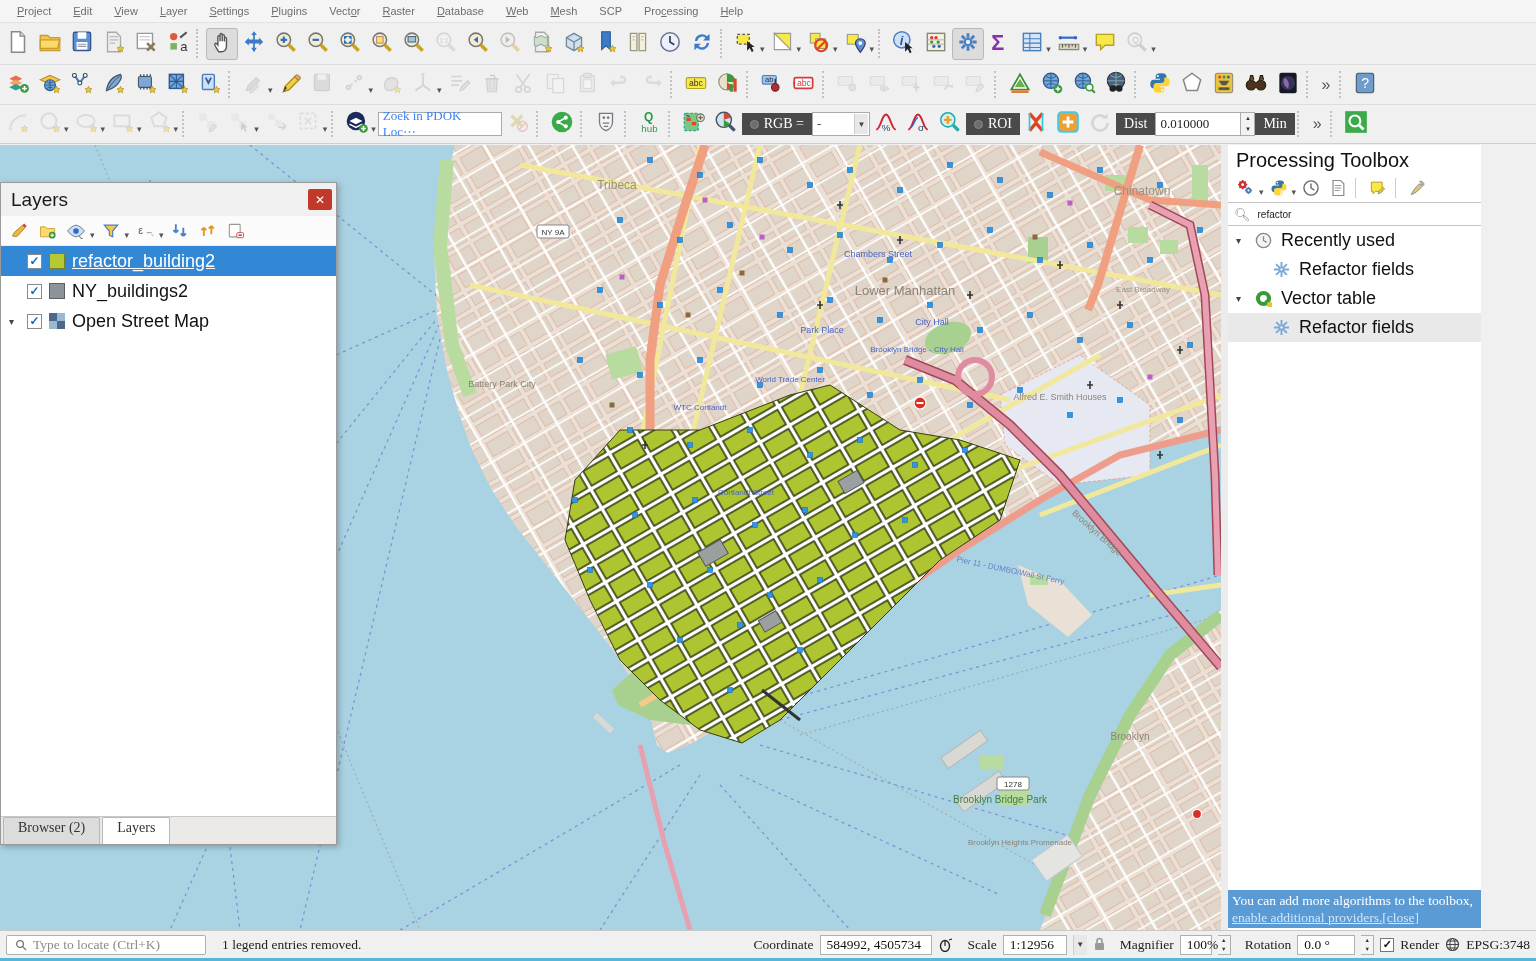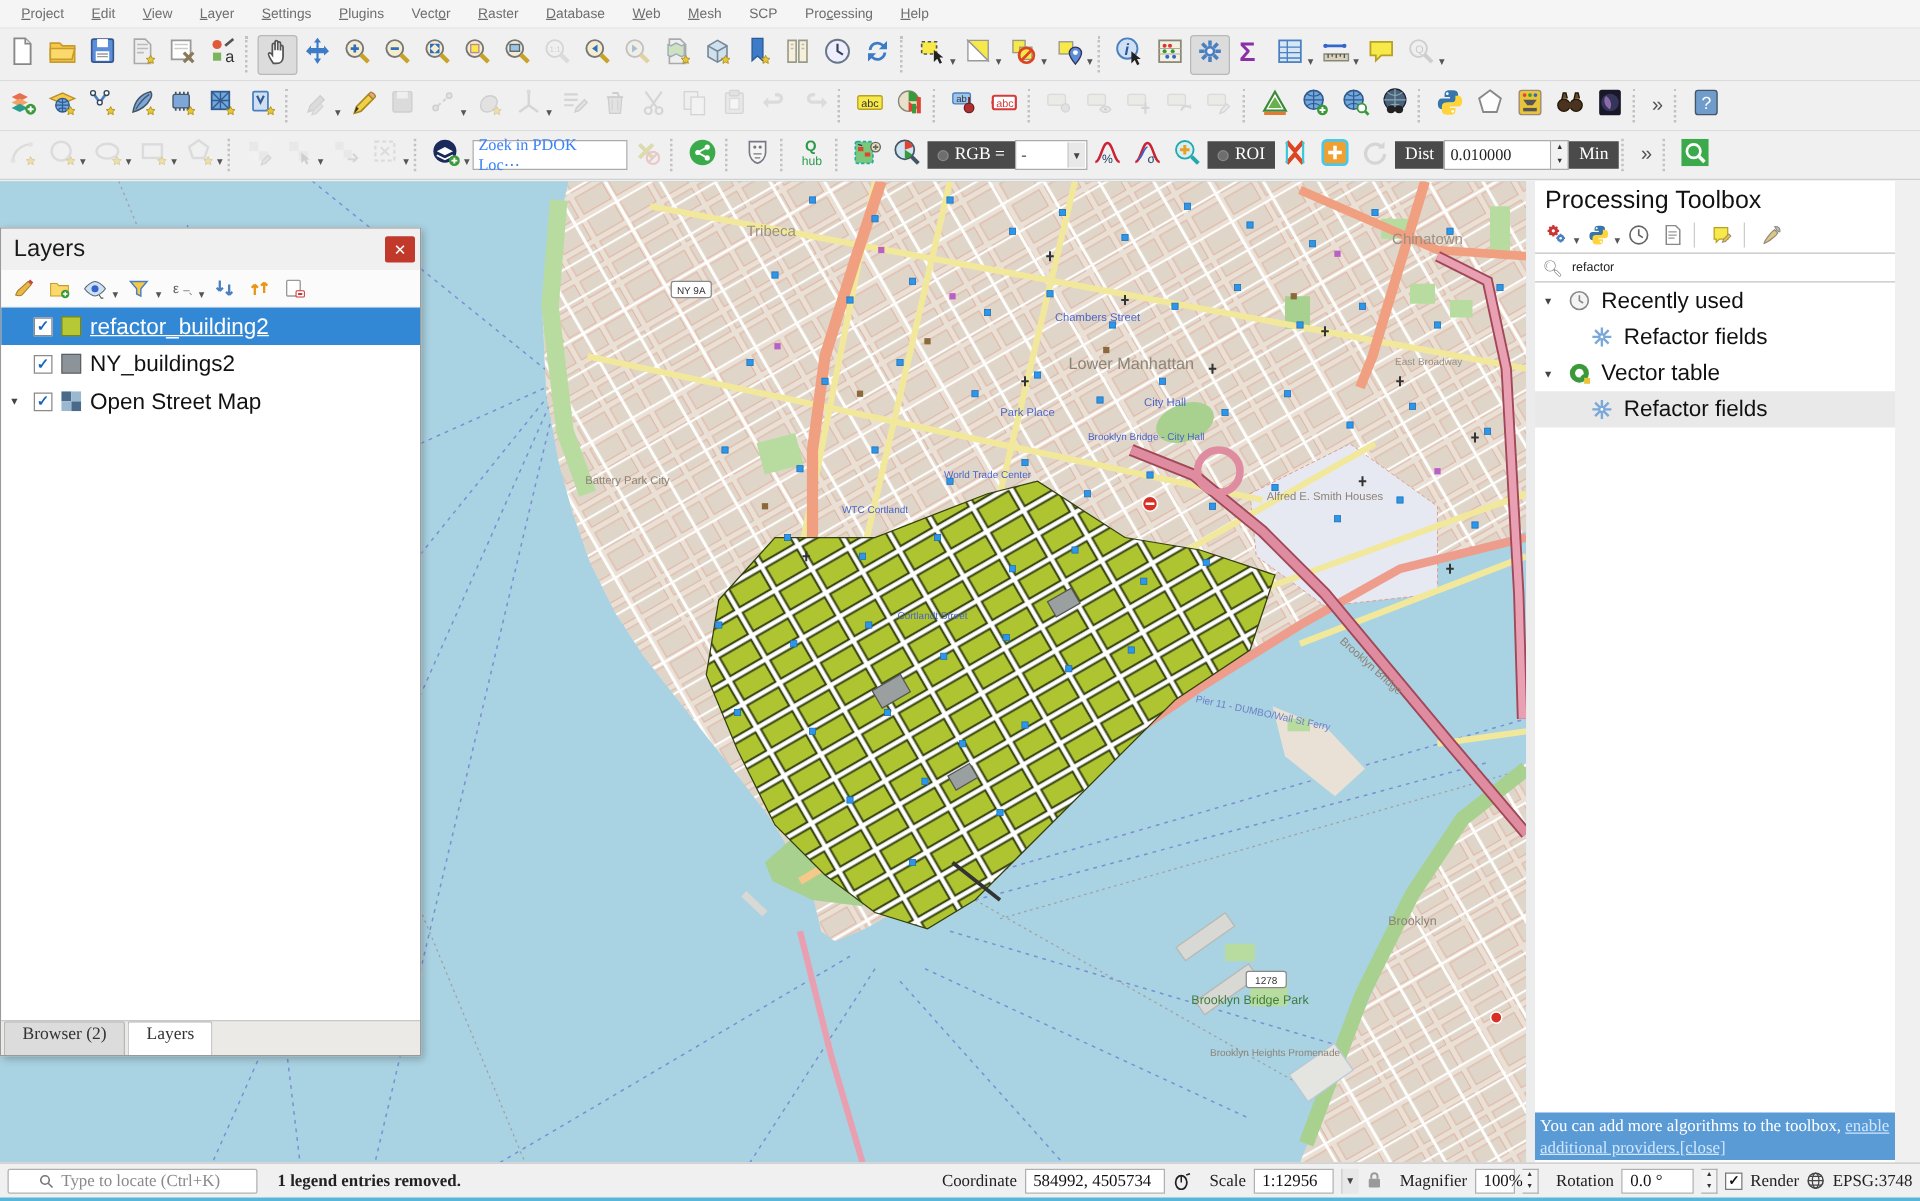--- a/index.html
+++ b/index.html
@@ -46,38 +46,38 @@
   .layer-row .expander { position:absolute; left:8px; font-size:10px; color:#444; }
   .cbx { width:15px; height:15px; background:#fff; border:1px solid #8a8a8a; display:flex; align-items:center; justify-content:center; font-size:12px; color:#1565c0; font-weight:bold; flex:none; }
   .swatch { width:16px; height:16px; flex:none; }
   .layer-label.underline { text-decoration:underline; }
   #lp-body { flex:1; background:#fff; }
   #lp-tabs { height:28px; display:flex; background:#eceae6; border-top:1px solid #c8c8c8; font-family:"Liberation Serif",serif; font-size:14px; }
   .lp-tab { padding:2px 14px; border:1px solid #b8b8b8; border-bottom:none; background:#dcdcdc; color:#333; margin-left:2px; border-radius:2px 2px 0 0; }
   .lp-tab.active { background:#fff; }
 
   
-  #proc-panel { position:absolute; left:1228px; top:145px; width:288px; height:785px; background:#fff; display:flex; flex-direction:column; }
+  #proc-panel { position:absolute; left:1228px; top:145px; width:253px; height:785px; background:#fff; display:flex; flex-direction:column; }
   #pp-title { font-size:20px; color:#111; padding:4px 0 2px 8px; background:#fff; }
   #pp-toolbar { height:28px; display:flex; align-items:center; gap:3px; padding-left:6px; }
   #pp-toolbar .tb-btn { width:24px; height:24px; } #pp-toolbar svg { width:20px; height:20px; }
   .pp-sep { width:6px; align-self:stretch; margin:4px 2px; border-left:1px solid #ccc; }
   #pp-search { height:24px; border-top:1px solid #c4c4c4; border-bottom:1px solid #c4c4c4; display:flex; align-items:center; padding-left:6px; gap:7px; }
   #pp-search .q { color:#888; font-size:13px; }
   #pp-search .val { font-family:Liberation Sans, sans-serif; font-size:10px; color:#222; }
   .tree-row { height:29px; display:flex; align-items:center; gap:8px; font-size:18px; color:#111; }
   .tree-row.hl { background:#e9e9e9; }
   .tree-row .arrow { font-size:10px; color:#444; width:10px; }
   #pp-tree { flex:1; }
   #pp-notice { background:#5b9bd5; color:#fff; font-family:"Liberation Serif",serif; font-size:13.5px; padding:2px 4px; line-height:17px; margin-bottom:2px; }
   #pp-notice a { color:#cfe6ff; text-decoration:underline; }
 
   
   #statusbar { position:absolute; left:0; top:930px; width:1536px; height:28px; background:#f0f0f0; border-top:1px solid #c8c8c8; display:flex; align-items:center; font-family:"Liberation Serif",serif; font-size:13.5px; color:#222; padding:0 6px; gap:6px; }
-  #locate-box { width:200px; height:20px; border:1px solid #b0b0b0; border-radius:2px; background:#fff; display:flex; align-items:center; gap:6px; padding:0 24px; color:#8a8a8a; }
+  #locate-box { width:200px; height:20px; border:1px solid #b0b0b0; border-radius:2px; background:#fff; display:flex; align-items:center; gap:6px; padding:0 8px; color:#8a8a8a; }
   .sb-input { height:20px; border:1px solid #b0b0b0; background:#fff; display:flex; align-items:center; padding:0 6px; color:#111; }
   .sb-spin { display:inline-flex; flex-direction:column; width:13px; height:20px; border:1px solid #b0b0b0; border-left:none; background:#f4f4f4; }
   .sb-spin span { flex:1; font-size:5.5px; line-height:9px; text-align:center; color:#333; }
   .sb-label { margin-left:8px; }
   .sb-check { width:14px; height:14px; border:1px solid #777; background:#fff; display:flex; align-items:center; justify-content:center; font-size:11px; font-weight:bold; color:#111; }
   #taskbar-strip { position:absolute; left:0; top:958px; width:1536px; height:3px; background:#58b6da; }
 
   
   #map-svg text { font-family:"Liberation Sans",sans-serif; }
 </style>
@@ -1271,21 +1271,21 @@
 </div>
 
 <div id="statusbar">
   <div id="locate-box">
     <svg width="12" height="12" viewBox="0 0 12 12">
         <circle cx="5" cy="5" r="3.4" fill="none" stroke="#777" stroke-width="1.3"></circle>
         <path d="M7.6 7.6 L11 11" stroke="#777" stroke-width="1.3"></path>
       </svg>
     <span>Type to locate (Ctrl+K)</span>
   </div>
-  <span style="margin-left:10px;font-weight:bold;">1 legend entries removed.</span>
+  <span style="margin-left:10px;">1 legend entries removed.</span>
 
   <span class="sb-label" style="margin-left:auto;">Coordinate</span>
   <span class="sb-input" style="width:112px;">584992, 4505734</span>
   <svg width="16" height="14" viewBox="0 0 16 14">
       <ellipse cx="7" cy="8" rx="4.5" ry="5.5" fill="none" stroke="#222" stroke-width="1.4"></ellipse>
       <path d="M7 2.5 V8" stroke="#222" stroke-width="1.2"></path>
       <path d="M11 2 L14 1" stroke="#222" stroke-width="1.2"></path>
     </svg>
 
   <span class="sb-label">Scale</span>

